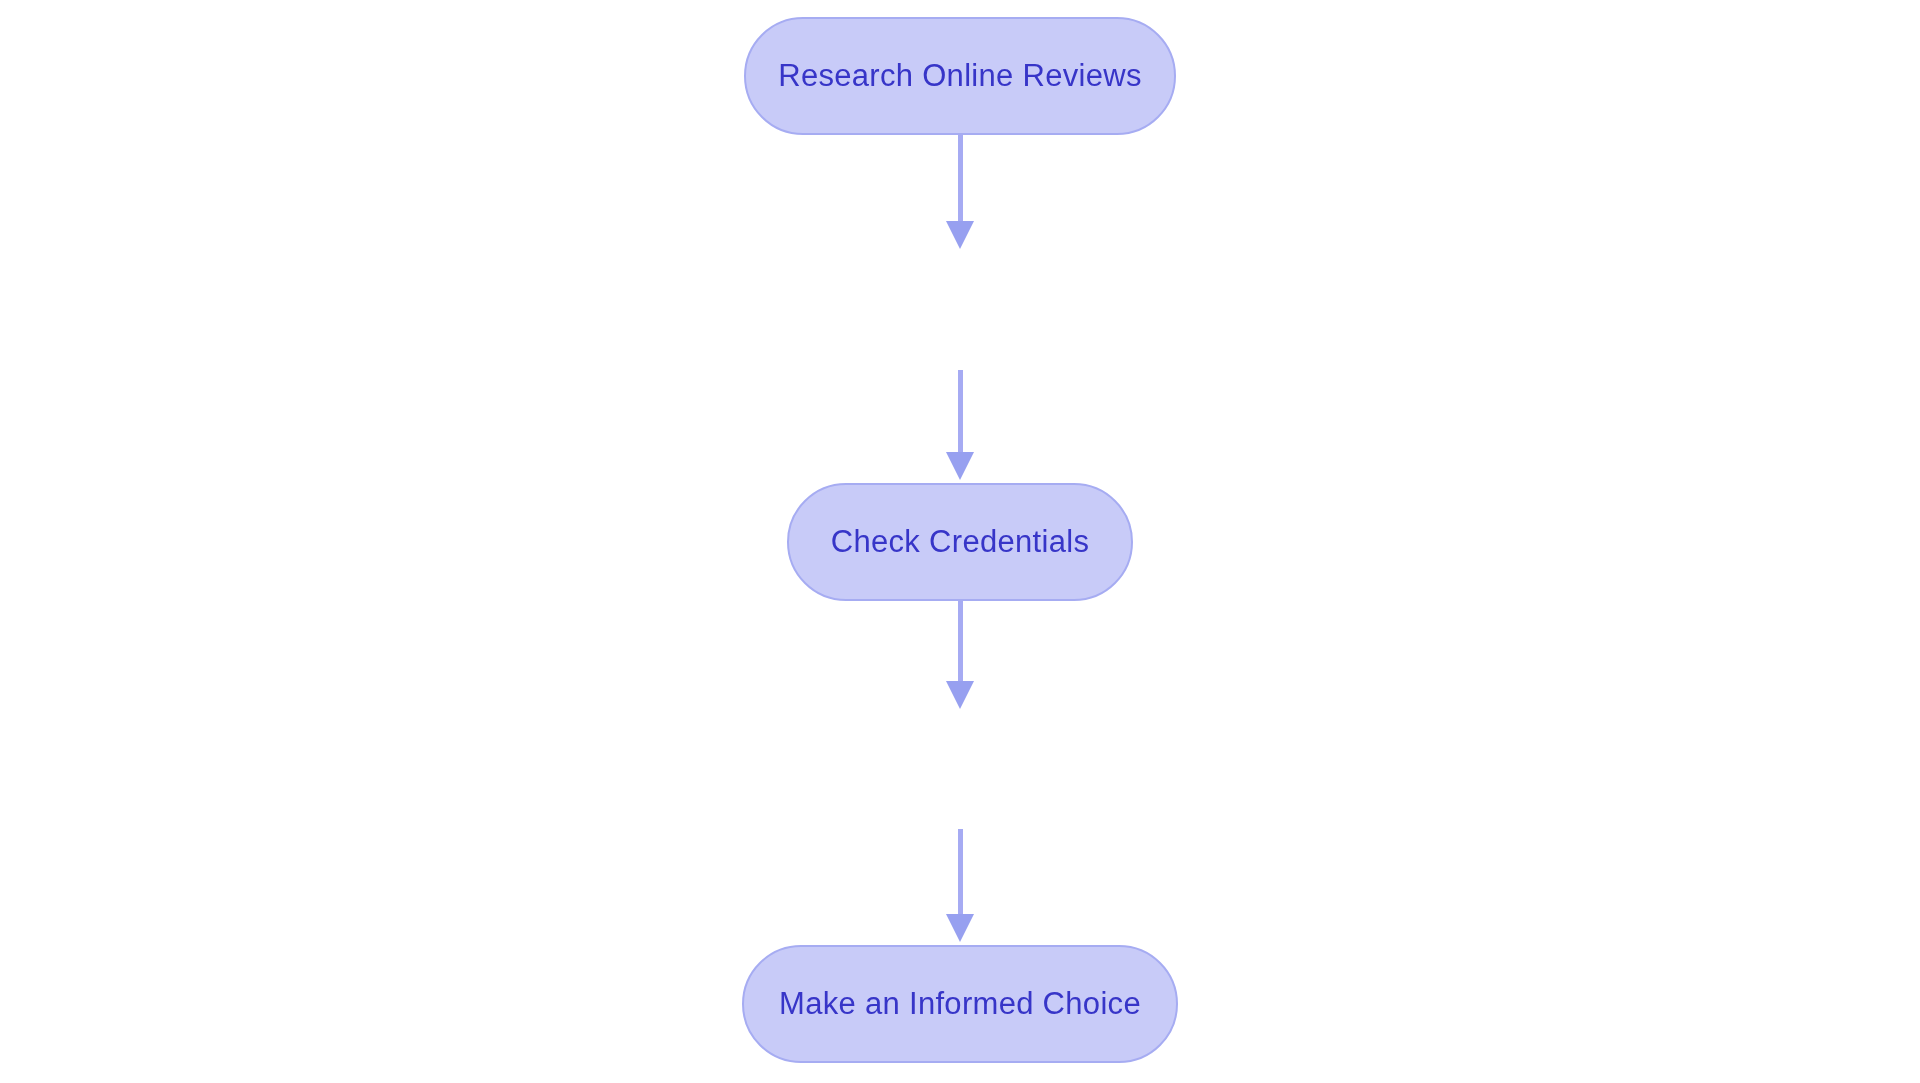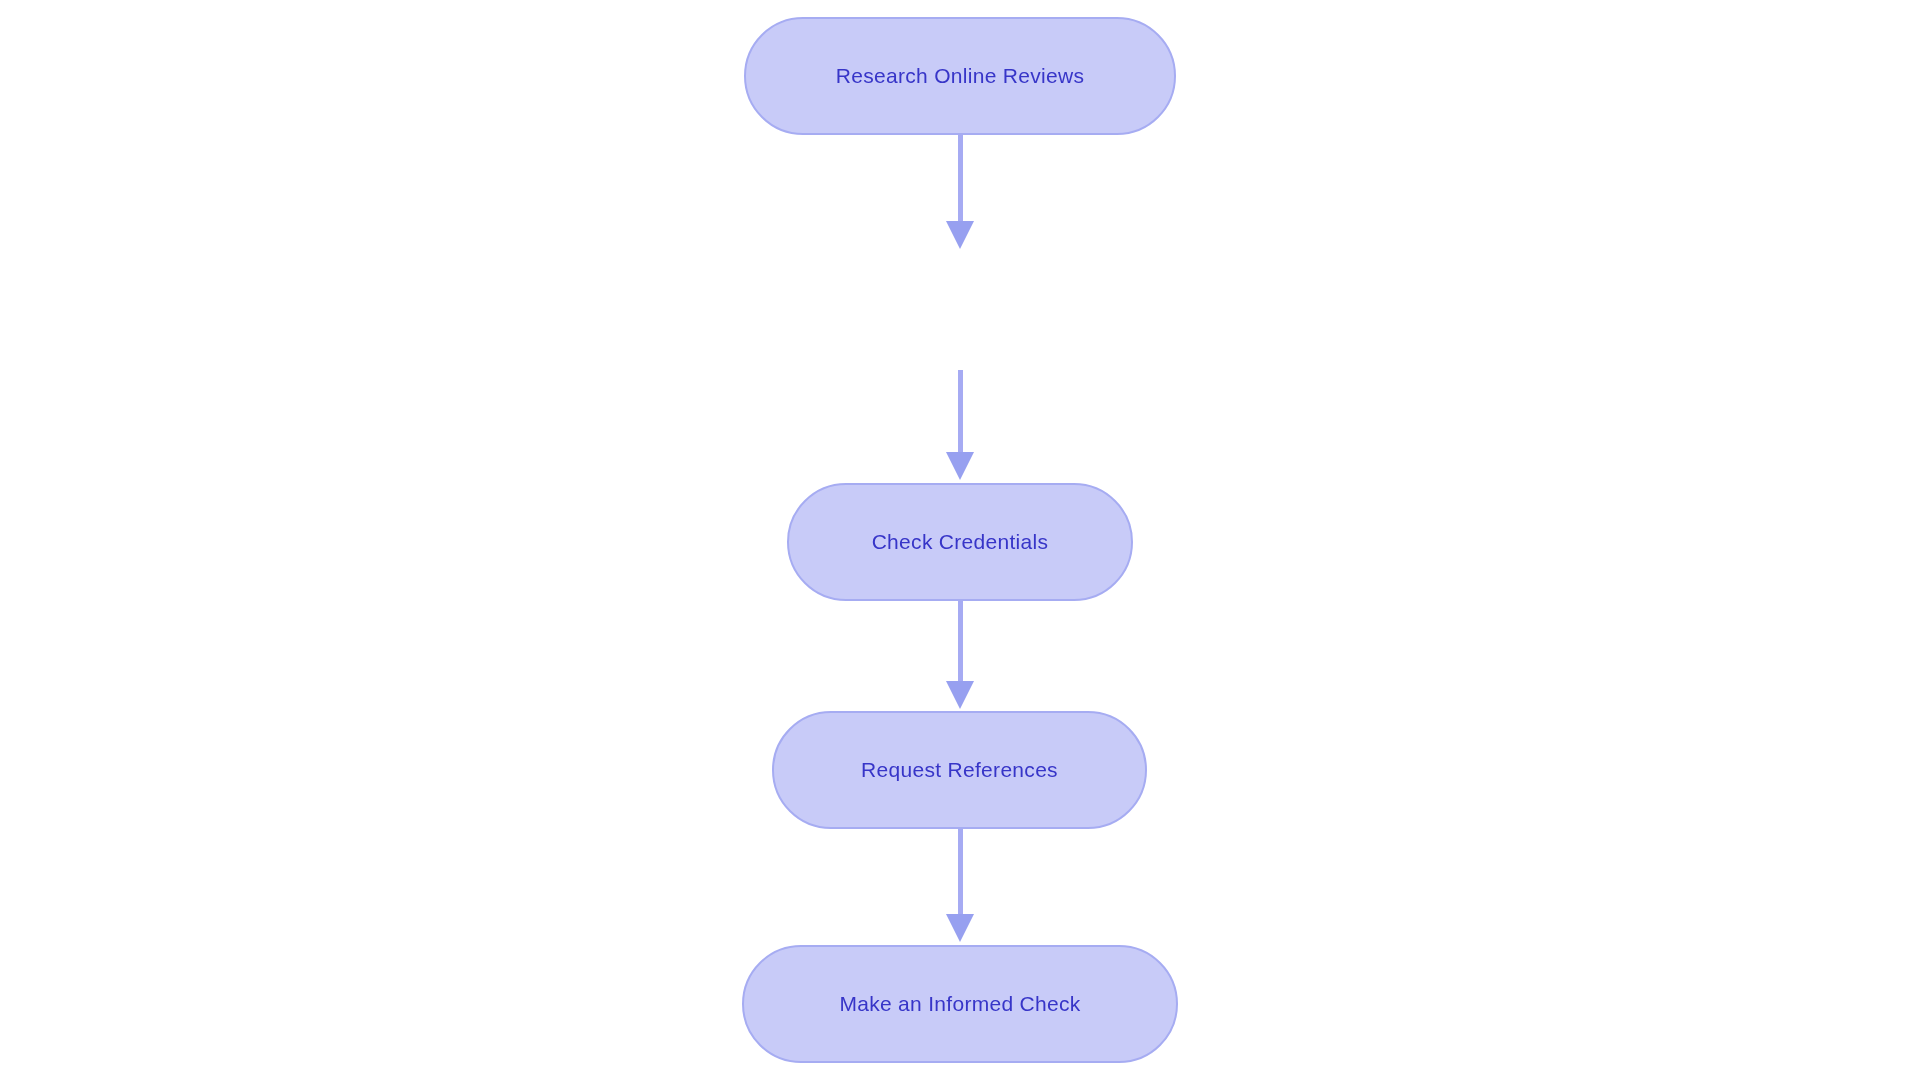--- a/index.html
+++ b/index.html
@@ -27,21 +27,21 @@
     height: 118px;
     background: var(--node-fill);
     border: 2px solid var(--node-border);
     border-radius: 59px;
     display: flex;
     align-items: center;
     justify-content: center;
   }
   .node-label {
     color: var(--node-text);
-    font-size: 21px;
+    font-size: 31px;
     font-weight: 500;
     letter-spacing: 0.3px;
     white-space: nowrap;
   }
   .edge {
     position: absolute;
     left: 946px;
     width: 28px;
     display: flex;
     flex-direction: column;
@@ -81,26 +81,23 @@
 
   <div class="node" style="left:787px; top:483px; width:346px;text-align:center;">
     <span class="node-label">Check Credentials</span>
   </div>
 
   <div class="edge" style="top:601px; height:108px;">
     <div class="edge-line"></div>
     <div class="edge-head"></div>
   </div>
 
-  <div class="node" style="left:772px; top:711px; width:375px;">
-    <span class="node-label">Request References</span>
-  </div>
 
   <div class="edge" style="top:829px; height:113px;">
     <div class="edge-line"></div>
     <div class="edge-head"></div>
   </div>
 
   <div class="node" style="left:742px; top:945px; width:436px;">
-    <span class="node-label">Make an Informed Check</span>
+    <span class="node-label">Make an Informed Choice</span>
   </div>
 
 </div>
 
 </body></html>

